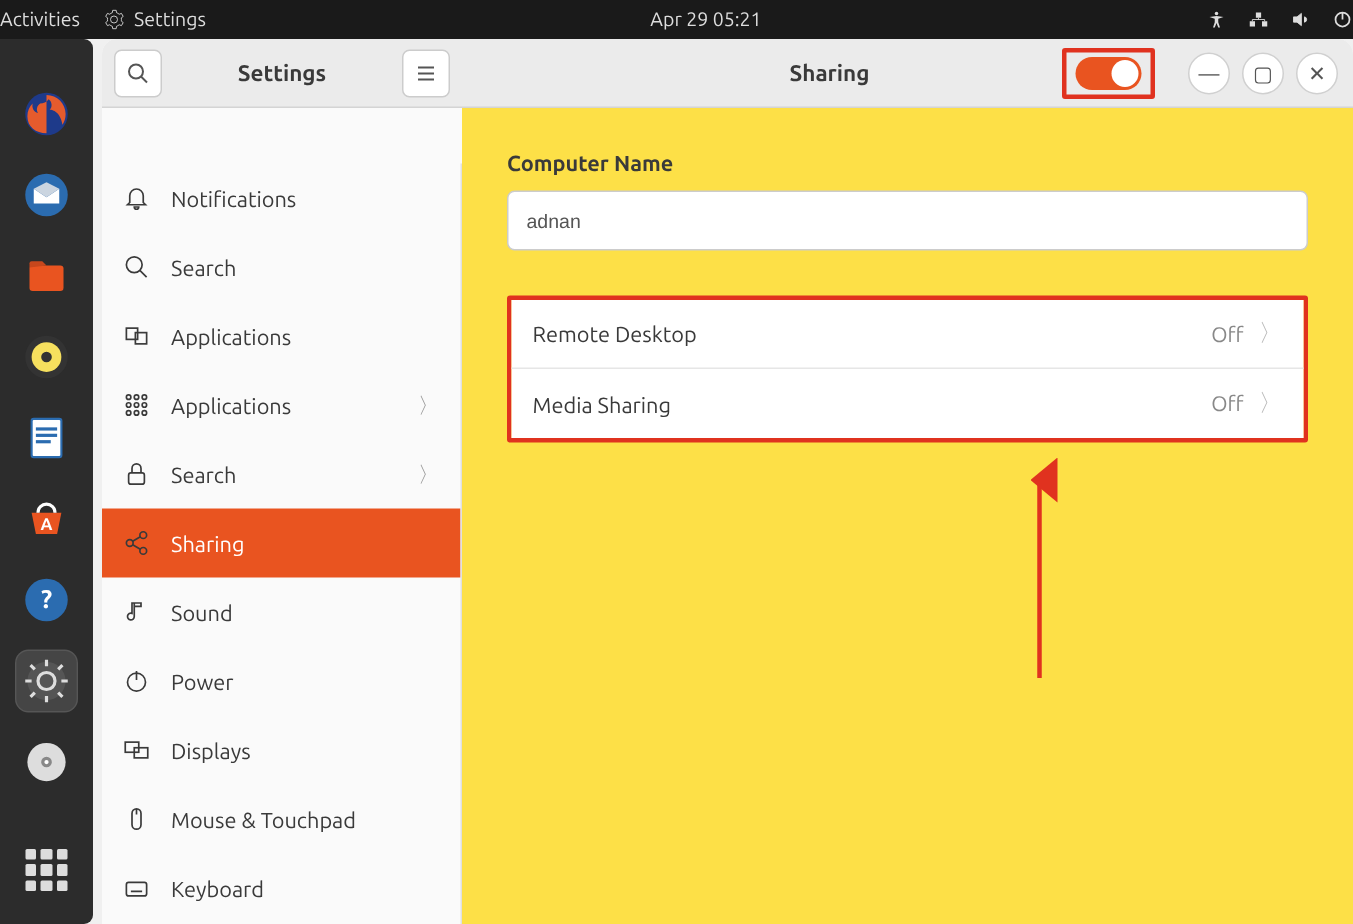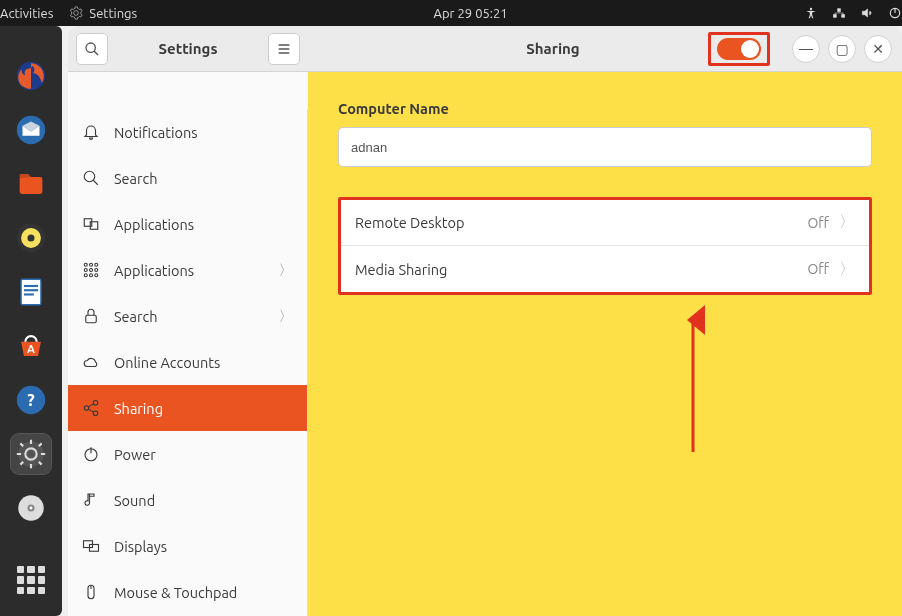--- a/index.html
+++ b/index.html
@@ -258,55 +258,47 @@
         <div class="sidebar-item">
           <span class="icon">
               <svg viewBox="0 0 24 24">
                 <rect x="5" y="11" width="14" height="10" rx="2"></rect>
                 <path d="M8 11V7a4 4 0 018 0v4"></path>
               </svg>
             </span>
           <span>Search</span>
           <span class="chev">〉</span>
         </div>
-        <div class="sidebar-item">
-          <span class="icon">
-              <svg viewBox="0 0 24 24">
-                <path d="M7 18a4 4 0 010-8 6 6 0 0111 2 3.5 3.5 0 010 6H7z"></path>
-              </svg>
-            </span>
-          <span>Online Accounts</span>
-        </div>
         <div class="sidebar-item selected">
           <span class="icon">
               <svg viewBox="0 0 24 24">
                 <circle cx="18" cy="5" r="3"></circle>
                 <circle cx="6" cy="12" r="3"></circle>
                 <circle cx="18" cy="19" r="3"></circle>
                 <path d="M8.6 10.5l6.8-4M8.6 13.5l6.8 4"></path>
               </svg>
             </span>
           <span>Sharing</span>
         </div>
         <div class="sidebar-item">
           <span class="icon">
               <svg viewBox="0 0 24 24">
+                <path d="M10 4v12a3 3 0 11-2-2.8V4h8v3h-6z"></path>
+              </svg>
+            </span>
+          <span>Sound</span>
+        </div>
+        <div class="sidebar-item">
+          <span class="icon">
+              <svg viewBox="0 0 24 24">
                 <circle cx="12" cy="13" r="8"></circle>
                 <path d="M12 3v8"></path>
               </svg>
             </span>
           <span>Power</span>
-        </div>
-        <div class="sidebar-item">
-          <span class="icon">
-              <svg viewBox="0 0 24 24">
-                <path d="M10 4v12a3 3 0 11-2-2.8V4h8v3h-6z"></path>
-              </svg>
-            </span>
-          <span>Sound</span>
         </div>
         <div class="sidebar-item">
           <span class="icon">
               <svg viewBox="0 0 24 24">
                 <rect x="2" y="5" width="12" height="9"></rect>
                 <rect x="10" y="10" width="12" height="9"></rect>
               </svg>
             </span>
           <span>Displays</span>
         </div>

